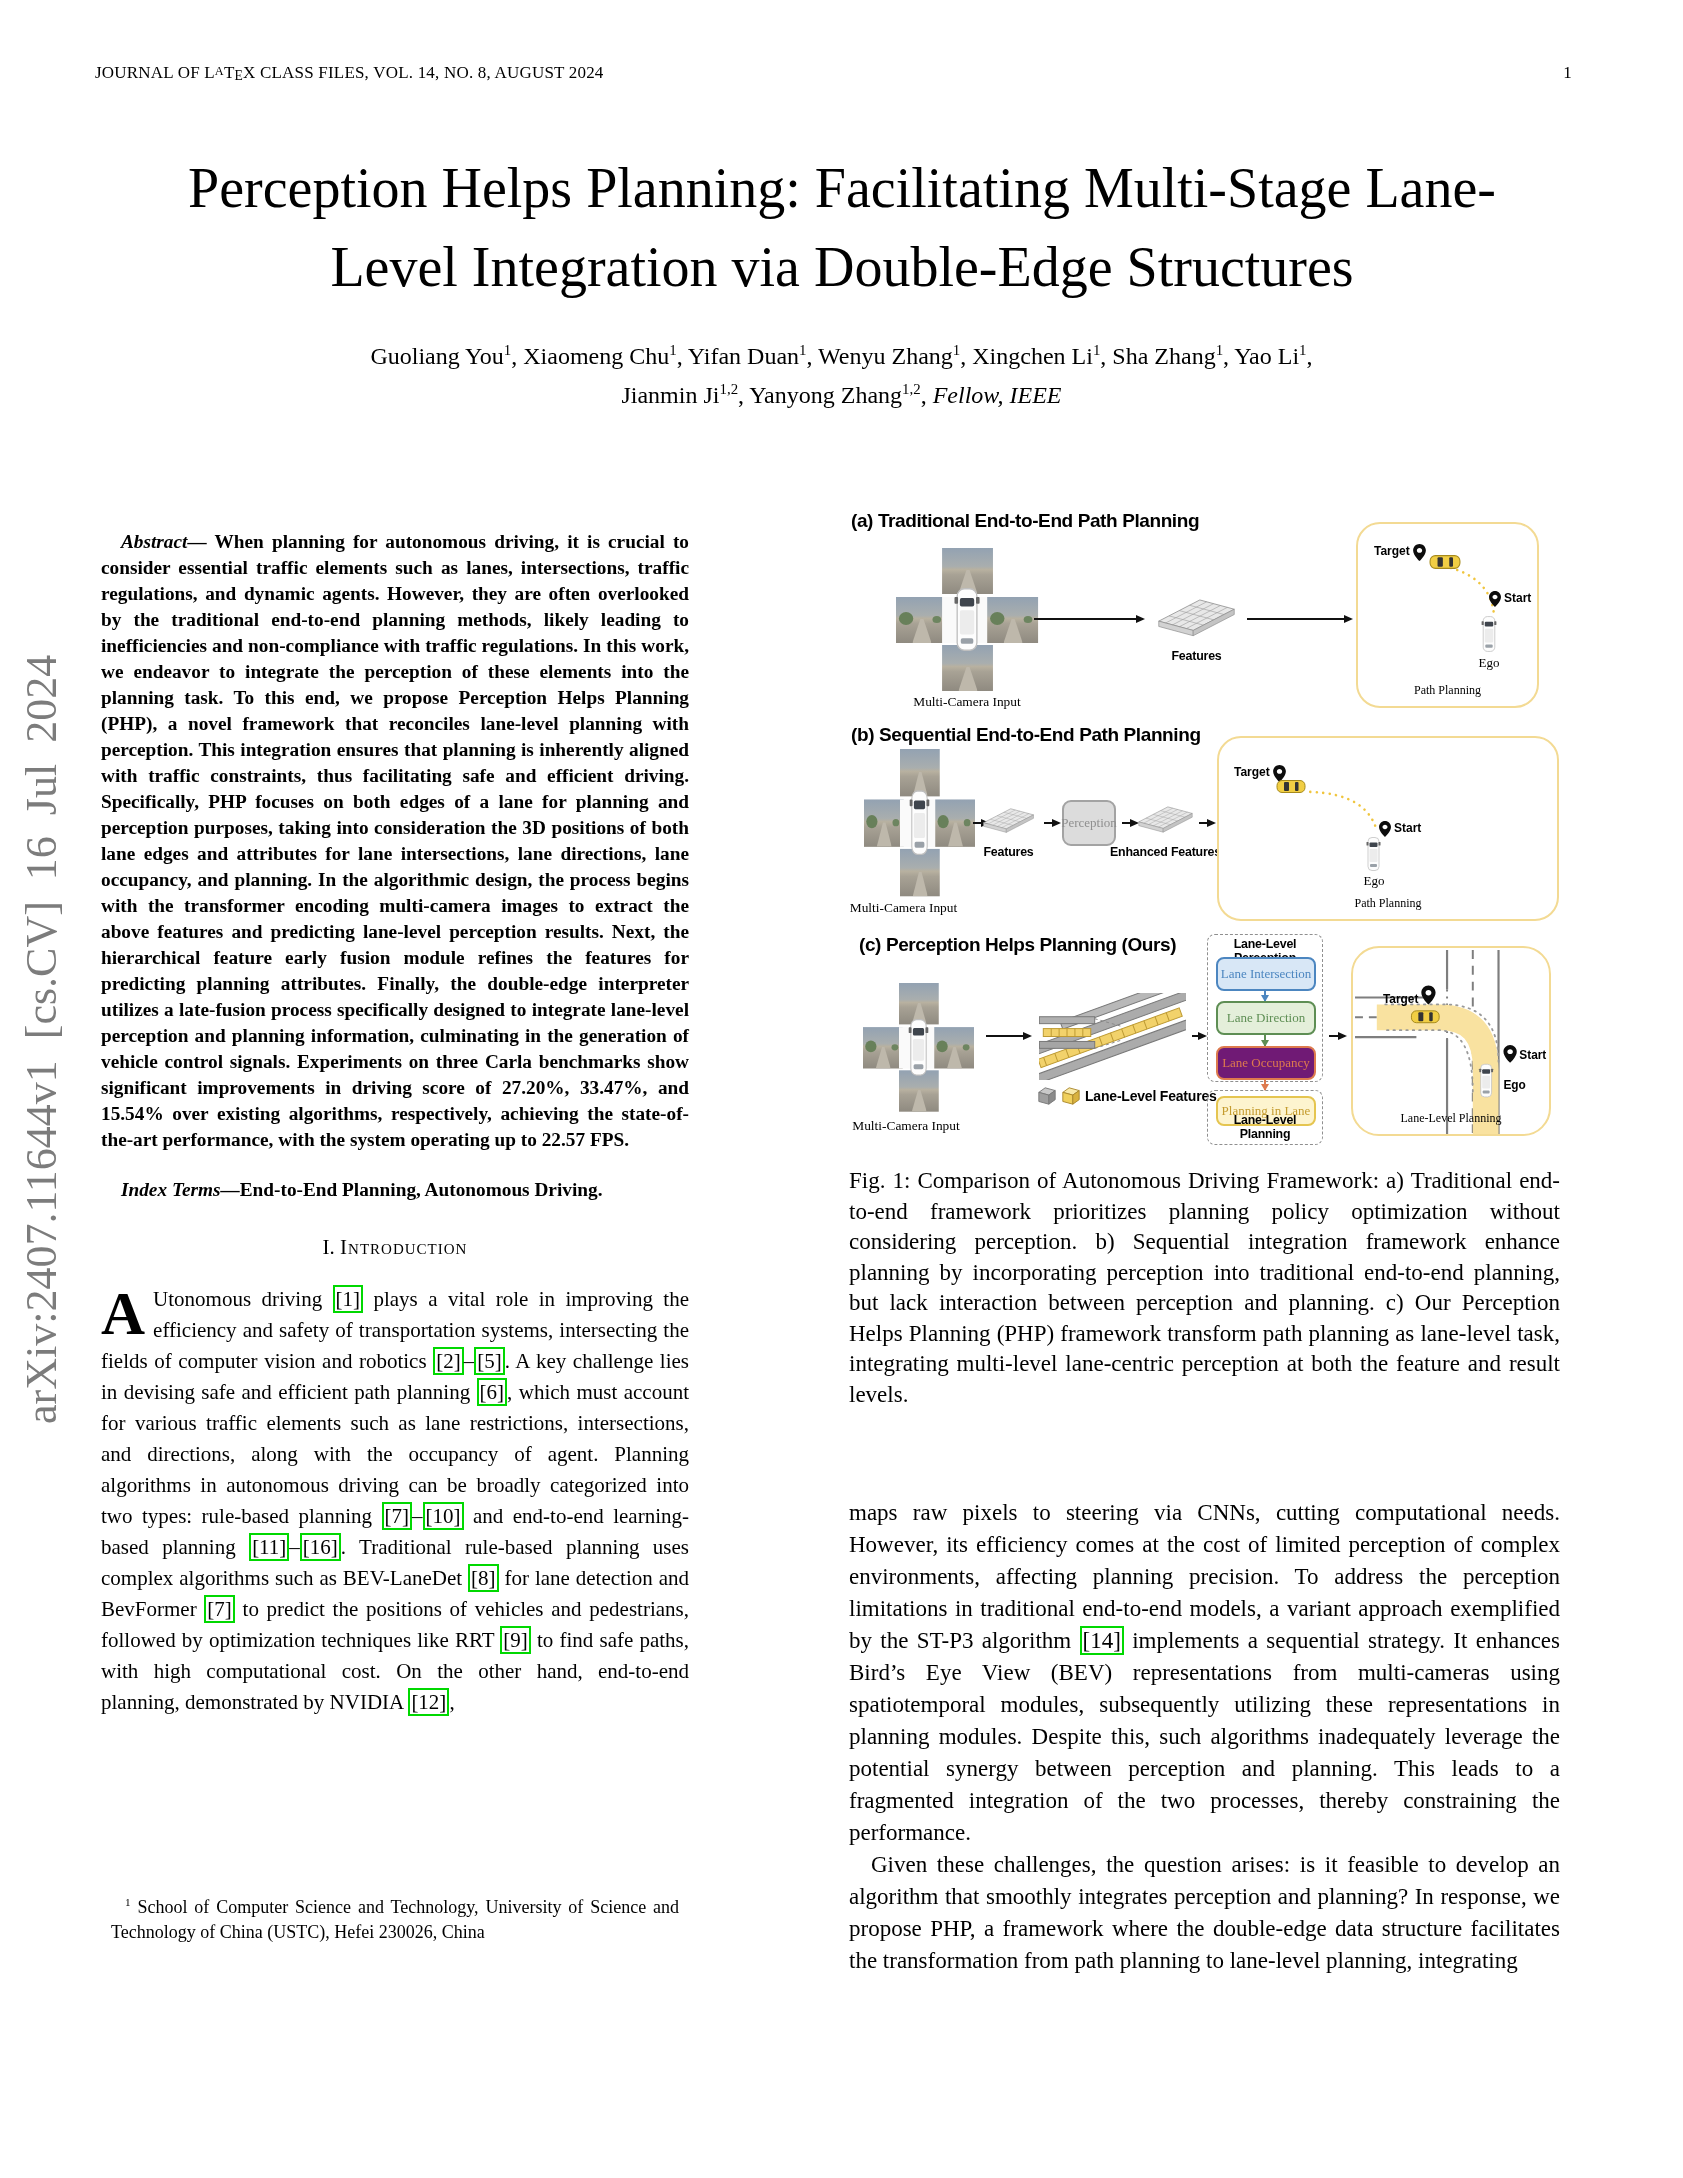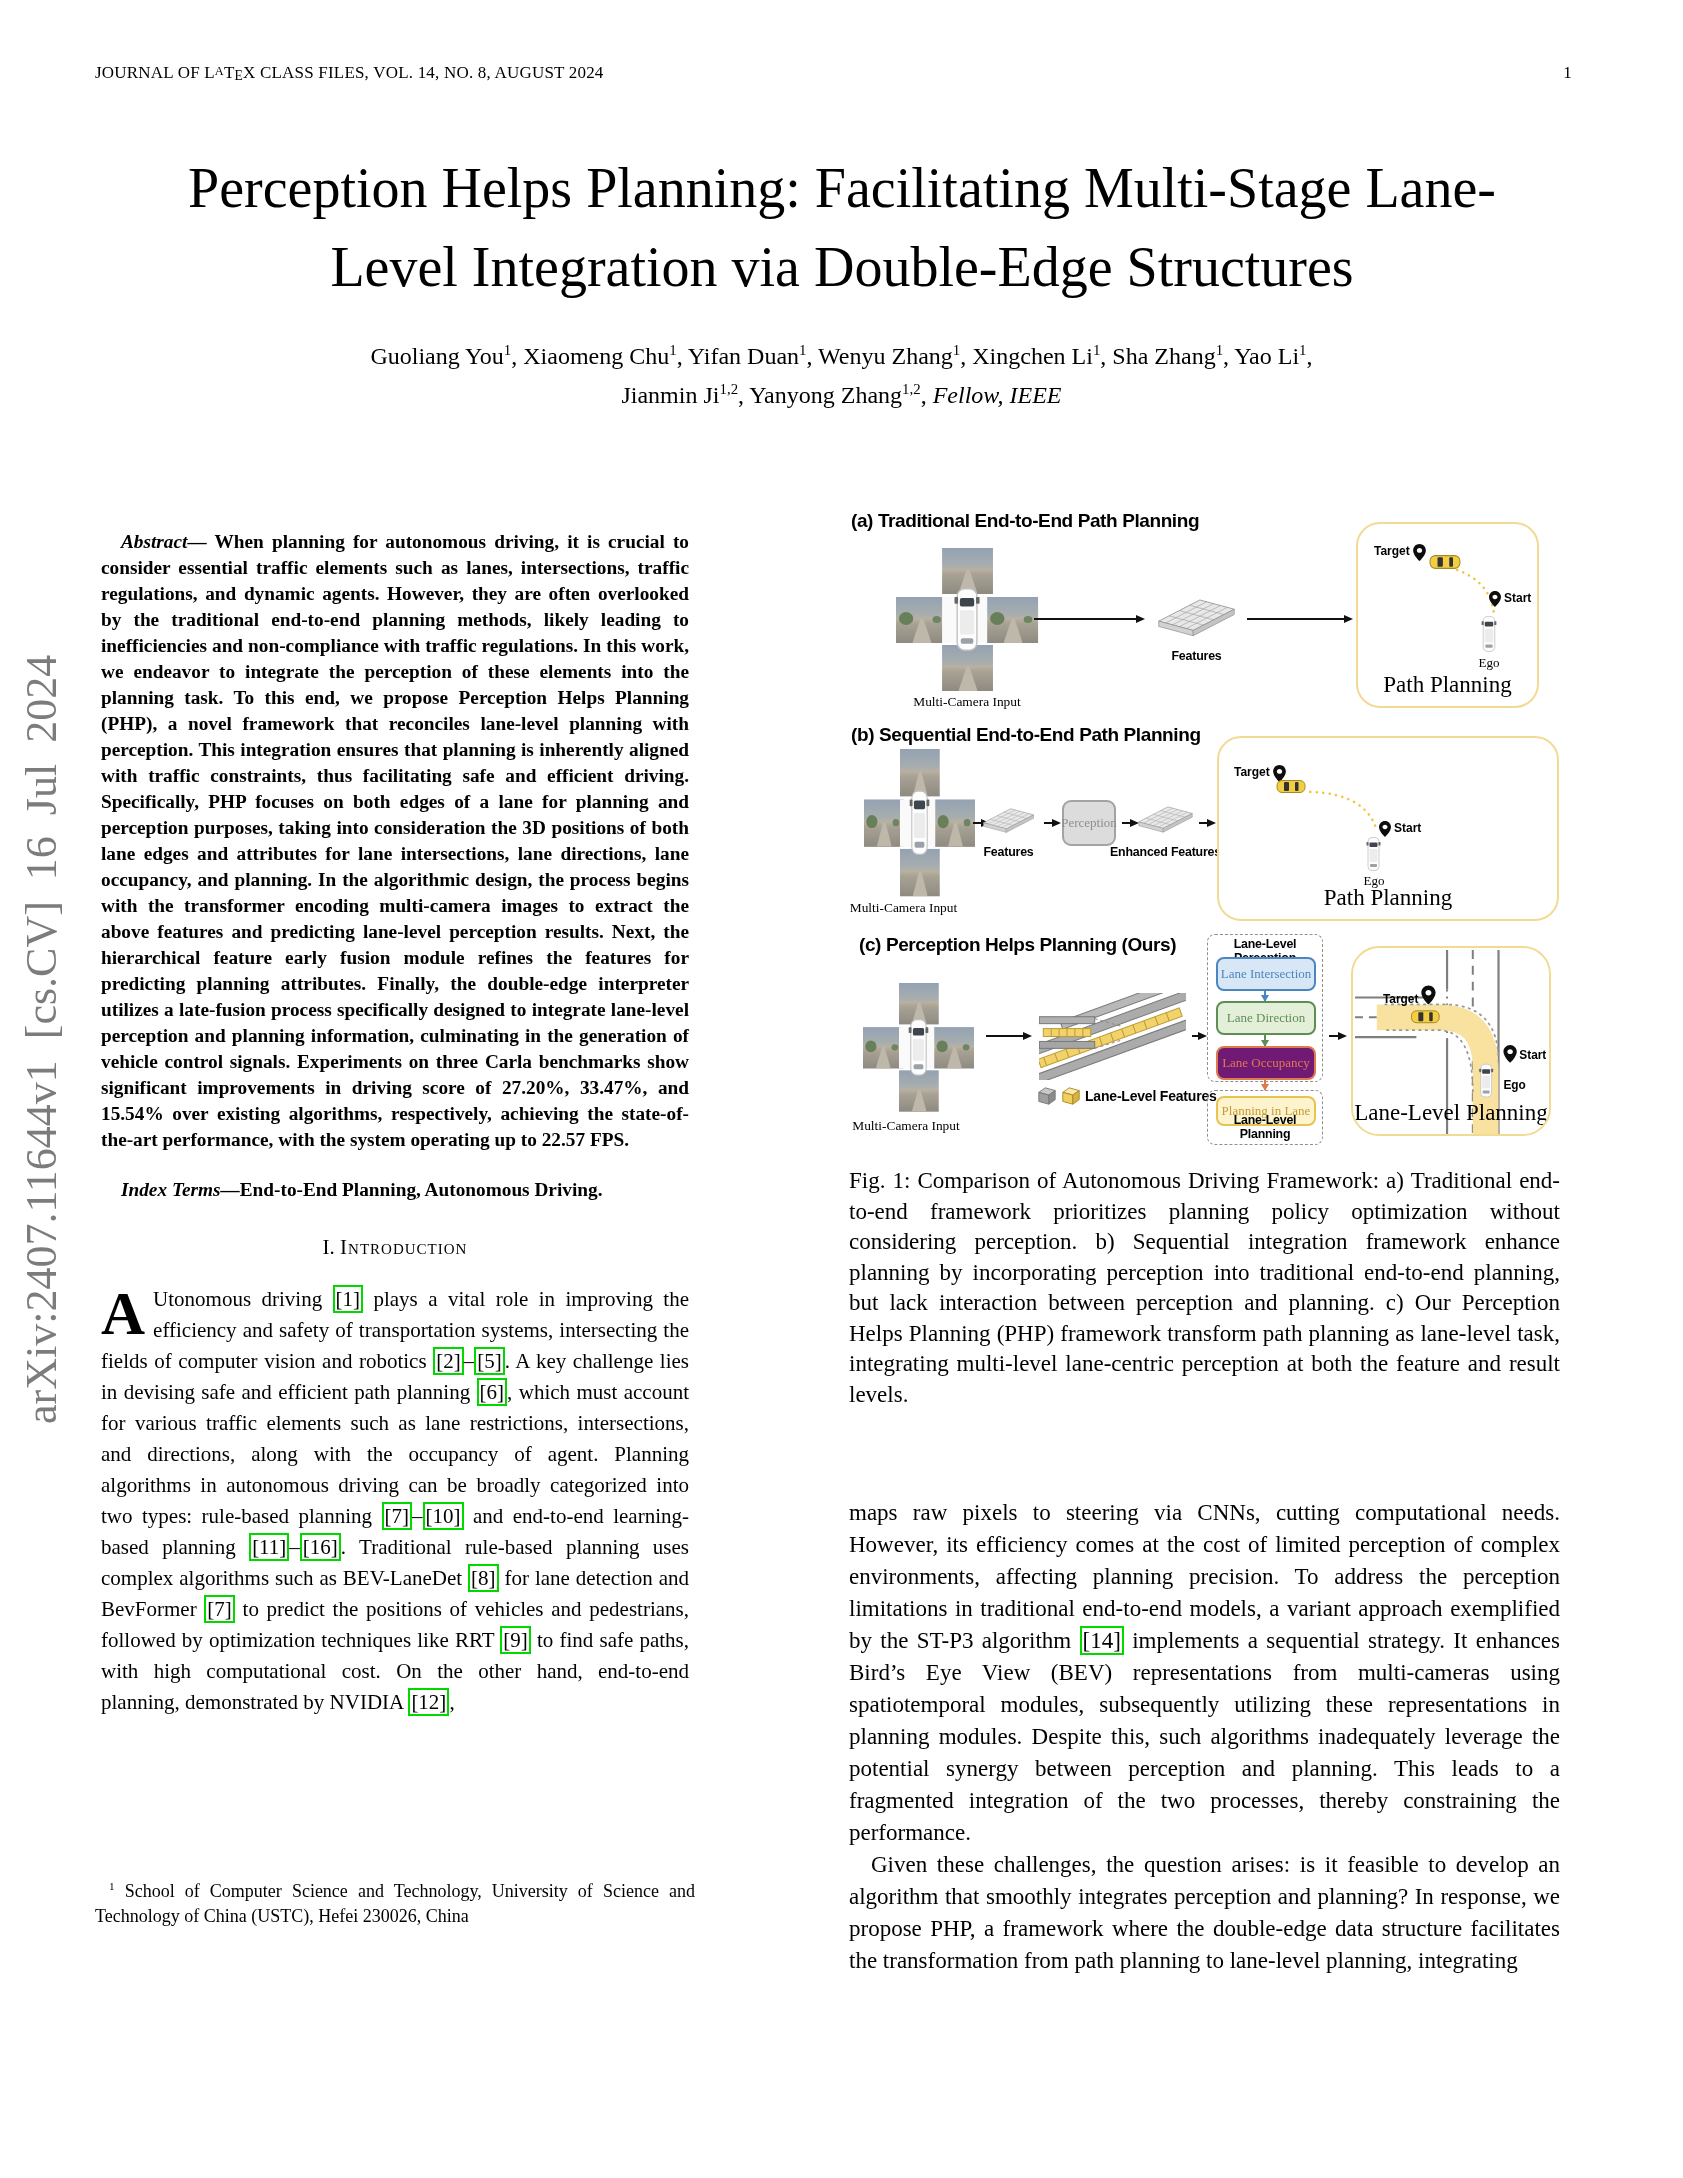--- a/index.html
+++ b/index.html
@@ -28,21 +28,21 @@
   .leftcol p{margin:6px;}
   .abstract,.idxterms{font-weight:bold;font-size:19.3px;line-height:26px;text-indent:20px;}
   .idxterms{margin-top:24px !important;}
   .lbl{font-style:italic;}
   .sechead{text-align:center;font-size:21px;margin-top:32px;margin-bottom:24px;}
   .sc{font-variant:small-caps;letter-spacing:1px;}
   .bodyp{font-size:21px;line-height:31px;}
   .dropcap{float:left;font-size:61px;line-height:50px;font-weight:bold;padding:5px 8px 0 0;}
   .cite{border:2px solid #00d800;padding:0 1px;}
   .footnotes{position:absolute;left:95px;top:1879px;width:600px;font-size:18px;line-height:25px;}
-  .footnotes p{margin:0;text-indent:14px;}
+  .footnotes p{margin:16px;text-indent:14px;}
   .mono{font-family:"Liberation Mono", monospace;font-size:0.92em;}
 
   
   .caption{position:absolute;left:849px;top:1166px;width:711px;font-size:23px;line-height:30.5px;margin:0;}
   .rtext{position:absolute;left:849px;top:1497px;width:711px;}
   .rtext p{margin:0;font-size:23px;line-height:32px;}
   .rtext p.p2{text-indent:22px;}
 
   
   .fig{position:absolute;left:847px;top:500px;width:717px;height:668px;}
@@ -69,21 +69,21 @@
   .varrow::after{content:"";position:absolute;left:50%;bottom:-1px;transform:translateX(-50%);
           width:0;height:0;border-top:7px solid currentColor;border-left:4.5px solid transparent;border-right:4.5px solid transparent;}
   .varrow{background:currentColor;}
   .slabsvg{position:absolute;}
   .percbox{position:absolute;background:#dcdcdc;border:2px solid #a3a3a3;border-radius:9px;
           color:#8f8f8f;font-size:13px;display:flex;align-items:center;justify-content:center;}
   .planbox{position:absolute;background:#fff;border:2.5px solid #f3da93;border-radius:24px;}
   .tgt{position:absolute;display:flex;align-items:flex-start;gap:3px;}
   .plabel{font-family:"Liberation Sans",sans-serif;font-weight:800;font-size:12px;white-space:nowrap;}
   .egolbl{position:absolute;font-size:13px;text-align:center;}
-  .panel-label{position:absolute;left:0;right:0;bottom:8px;text-align:center;font-size:23px;}
+  .panel-label{position:absolute;left:0;right:0;bottom:8px;text-align:center;font-size:12px;}
   .curve{position:absolute;}
   .curve path{fill:none;stroke:#f0c53e;stroke-width:2.6;stroke-dasharray:0.1 6.5;stroke-linecap:round;}
   .caricon,.vanicon{position:absolute;}
   .gbox{position:absolute;border:1.6px dashed #8f8f8f;border-radius:8px;}
   .gbox-label{position:absolute;left:0;right:0;top:2px;text-align:center;
           font-family:"Liberation Sans",sans-serif;font-weight:800;font-size:12.4px;letter-spacing:-0.2px;}
   .gbox-label.bot{top:auto;bottom:3px;}
   .stackitem{position:absolute;left:8px;width:100px;height:34px;border-radius:8px;border:2px solid;
           display:flex;align-items:center;justify-content:center;text-align:center;
           font-size:13px;line-height:14px;padding:2px;}

